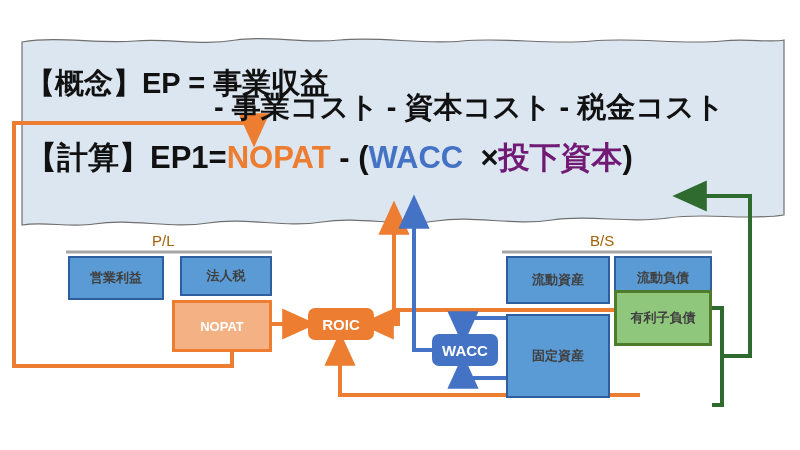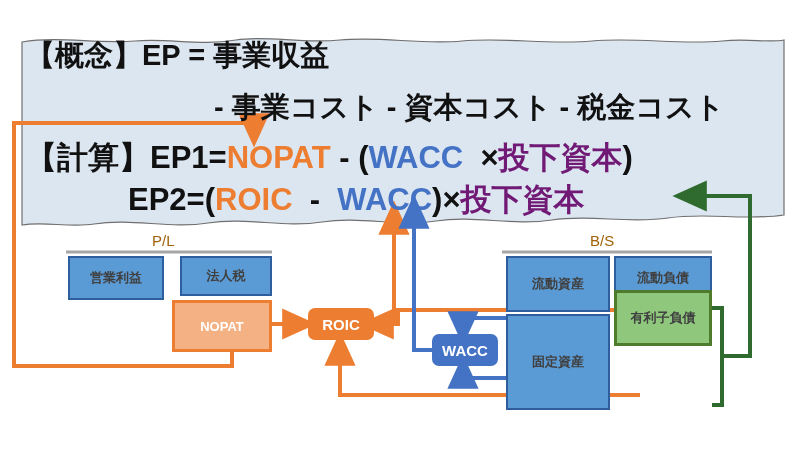--- a/index.html
+++ b/index.html
@@ -6,21 +6,21 @@
   body{
     width:800px;height:450px;background:#ffffff;overflow:hidden;
     font-family:"Liberation Sans","DejaVu Sans",sans-serif;
     position:relative;
   }
   #stage{position:absolute;left:0;top:0;width:800px;height:450px;}
   #svg-layer{position:absolute;left:0;top:0;width:800px;height:450px;}
 
   
   .banner-text{position:absolute;z-index:6;white-space:pre;font-weight:bold;letter-spacing:0px;}
-  .concept-line1{left:26px;top:36px;font-size:29px;color:#111111;}
+  .concept-line1{left:26px;top:64px;font-size:29px;color:#111111;}
   .concept-line2{left:214px;top:88px;font-size:29px;color:#111111;}
   .calc-line1{left:26px;top:137px;font-size:31px;color:#111111;}
   .calc-line2{left:128px;top:179px;font-size:31px;color:#111111;}
   .t-orange{color:#ED7D31;}
   .t-blue{color:#4472C4;}
   .t-green{color:#701a75;}
   .t-black{color:#111111;}
 
   
   .sheet-label{position:absolute;z-index:6;font-size:15px;color:#a16207;font-weight:normal;}
@@ -94,21 +94,20 @@
 
     <line x1="502" y1="252" x2="712" y2="252" stroke="#a6a6a6" stroke-width="3"></line>
   </svg>
 
   <div class="banner-text concept-line1"><span class="t-black">【概念】EP</span><span class="t-black"> = </span><span class="t-black">事業収益</span></div>
 
   <div class="banner-text concept-line2"><span class="t-black">- 事業コスト - 資本コスト - 税金コスト</span></div>
 
   <div class="banner-text calc-line1"><span class="t-black">【計算】</span><span class="t-black">EP1</span><span class="t-black">=</span><span class="t-orange">NOPAT</span><span class="t-black"> - (</span><span class="t-blue">WACC</span><span class="t-black">  ×</span><span class="t-green">投下資本</span><span class="t-black">)</span></div>
 
-  <div class="banner-text calc-line2"><span class="t-black">EP2</span><span class="t-black">=(</span><span class="t-orange">ROIC</span><span class="t-black">  -  </span><span class="t-blue">WACC</span><span class="t-black">)</span><span class="t-black">×</span><span class="t-green">投下資本</span></div>
 
   <div class="sheet-label" style="left:152px;top:232px;">P/L</div>
 
   <div class="box blue-box" style="left:68px;top:256px;width:96px;height:44px;">
     <span>営業利益</span>
   </div>
 
   <div class="box blue-box" style="left:180px;top:256px;width:92px;height:40px;">
     <span>法人税</span>
   </div>
@@ -121,29 +120,29 @@
   <div class="pill roic-pill" style="left:308px;top:308px;width:66px;height:32px;">
     <span>ROIC</span>
   </div>
 
   <div class="pill wacc-pill" style="left:432px;top:334px;width:66px;height:32px;">
     <span>WACC</span>
   </div>
 
   <div class="sheet-label" style="left:590px;top:232px;">B/S</div>
 
-  <div class="box blue-box" style="left:506px;top:256px;width:104px;height:56px;">
+  <div class="box blue-box" style="left:506px;top:256px;width:104px;height:48px;">
     <span>流動資産</span>
   </div>
 
   <div class="box blue-box" style="left:614px;top:256px;width:98px;height:44px;">
     <span>流動負債</span>
   </div>
 
-  <div class="box blue-box" style="left:506px;top:314px;width:104px;height:96px;">
+  <div class="box blue-box" style="left:506px;top:314px;width:104px;height:84px;">
     <span>固定資産</span>
   </div>
 
   <div class="box green-box" style="left:614px;top:290px;width:98px;height:56px;">
     <span>有利子負債</span>
   </div>
 
 
 </div>
 

